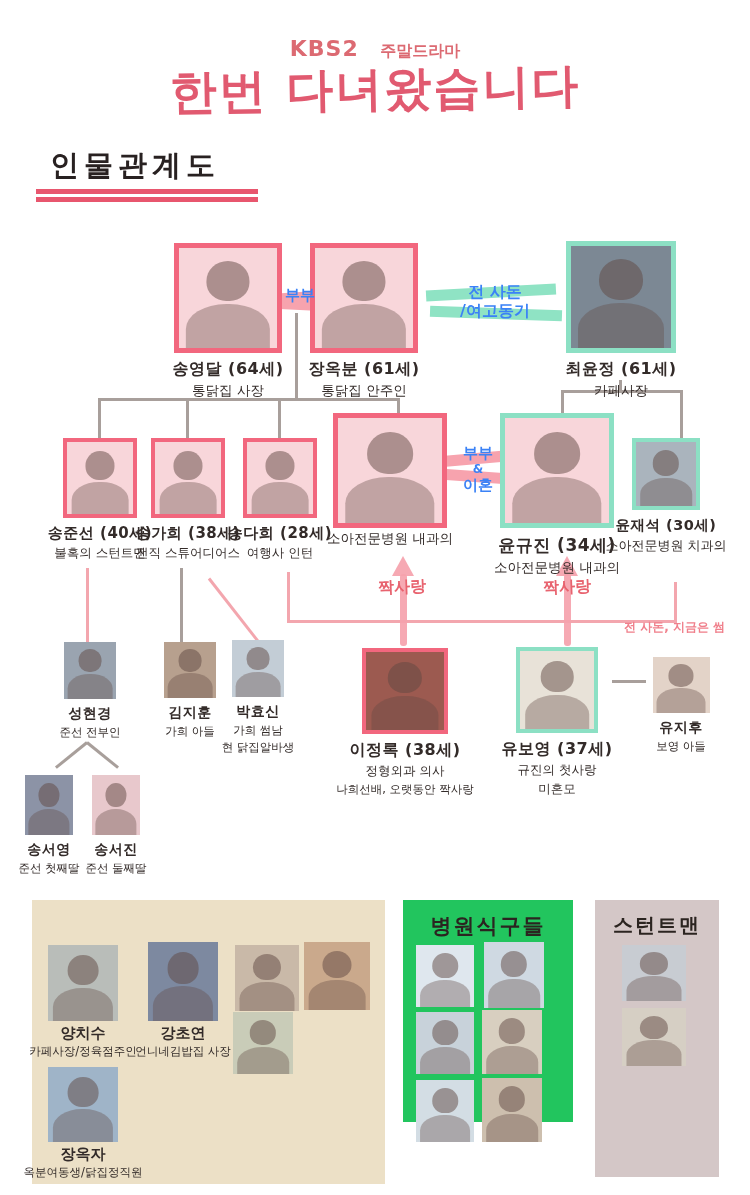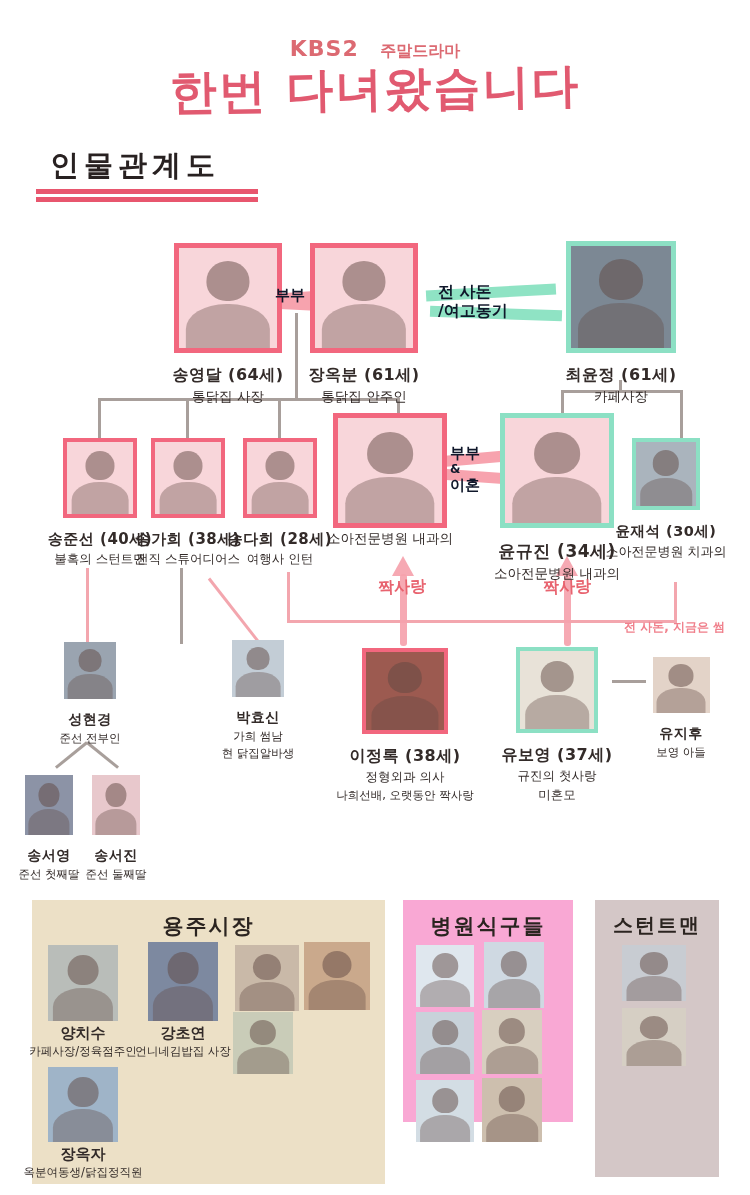--- a/index.html
+++ b/index.html
@@ -17,35 +17,35 @@
   
   .person{position:absolute;text-align:center}
   .photo{position:relative;margin:0 auto;background:var(--bg,#d8d2cc);overflow:hidden}
   .pk5{border:5px solid #f2677e}.mt5{border:5px solid #8ce0c4}
   .pk4{border:4px solid #f2677e}.mt4{border:4px solid #8ce0c4}
   .av{display:block;position:absolute;inset:0}
   .av::before{content:"";position:absolute;left:50%;top:13%;width:44%;height:40%;transform:translateX(-50%);
               border-radius:50% 50% 46% 46%;background:rgba(96,72,66,.5)}
   .av::after{content:"";position:absolute;left:50%;top:56%;width:86%;height:52%;transform:translateX(-50%);
              border-radius:48% 48% 0 0;background:rgba(96,72,66,.36)}
-  .pname{font-weight:bold;font-size:15px;margin-top:12px;letter-spacing:.5px;white-space:nowrap}
+  .pname{font-weight:bold;font-size:15px;margin-top:6px;letter-spacing:.5px;white-space:nowrap}
   .pdesc{font-size:12.5px;margin-top:2px;white-space:nowrap}
   .r1 .pname{font-size:16px}.r1 .pdesc{font-size:13.5px}
   .big .pname{font-size:17px}.big .pdesc{font-size:13.5px}
   .tiny .pname{font-size:14px}.tiny .pdesc{font-size:11.5px}
   .js .pname{font-size:14.5px}.js .pdesc{font-size:13px}
   
   .ln{position:absolute;background:#a89f9b}
   .lnp{background:#f3a6ae}
   .rot{transform-origin:0 50%}
   .astem{position:absolute;background:#f5a2ad;border-radius:3px;opacity:.92}
   .ahead{position:absolute;width:0;height:0;border-left:11px solid transparent;border-right:11px solid transparent;
          border-bottom:20px solid #f5a2ad;opacity:.92}
   
-  .badge{position:absolute;font-weight:bold;color:#0f172a;line-height:1.2}
+  .badge{position:absolute;text-align:center;font-weight:bold;color:#3b82f6;line-height:1.2}
   .badge span{position:relative;z-index:1;display:block}
   .bar{position:absolute;height:11px}
   .bar.pink{background:#f7a3ae}.bar.mint{background:#8fe3c4}
   .loveword{position:absolute;color:#e8636f;font-weight:bold;font-size:16px;text-align:center;transform:rotate(-2deg)}
   .ssom{position:absolute;color:#f0808c;font-size:12px;font-weight:bold;white-space:nowrap}
   
   .gbox{position:absolute}
   .gtitle{font-weight:bold;font-size:21px;text-align:center;padding-top:12px;letter-spacing:2px;color:#2b2420}
   .gphoto{position:absolute;background:var(--bg,#ccc);overflow:hidden}
   .gname{position:absolute;font-weight:bold;font-size:15px;text-align:center;white-space:nowrap}
@@ -179,20 +179,27 @@
     <div class="pdesc">소아전문병원 치과의</div>
   </div>
 
   <div class="person tiny" style="left:25px;top:642px;width:130px">
     <div class="photo" style="width:52px;height:57px;--bg:#9aa4b0">
         <span class="av"></span>
       </div>
     <div class="pname">성현경</div>
     <div class="pdesc">준선 전부인</div>
   </div>
+  <div class="person tiny" style="left:135px;top:642px;width:110px">
+    <div class="photo" style="width:52px;height:56px;--bg:#b7a08e">
+        <span class="av"></span>
+      </div>
+    <div class="pname">김지훈</div>
+    <div class="pdesc">가희 아들</div>
+  </div>
   <div class="person tiny" style="left:189px;top:640px;width:138px">
     <div class="photo" style="width:52px;height:57px;--bg:#c3cdd6">
         <span class="av"></span>
       </div>
     <div class="pname">박효신</div>
     <div class="pdesc">가희 썸남</div>
     <div class="pdesc">현 닭집알바생</div>
   </div>
   <div class="person" style="left:320px;top:648px;width:170px">
     <div class="photo pk4" style="width:86px;height:86px;--bg:#9c5a50">
@@ -227,21 +234,20 @@
   </div>
   <div class="person tiny" style="left:71px;top:775px;width:90px">
     <div class="photo" style="width:48px;height:60px;--bg:#e8c8cc">
         <span class="av"></span>
       </div>
     <div class="pname">송서진</div>
     <div class="pdesc">준선 둘째딸</div>
   </div>
 
   <div class="gbox" style="left:32px;top:900px;width:353px;height:284px;background:#ece0c6">
-    <div class="gtitle">용주시장</div>
     <div class="gphoto" style="left:16px;top:45px;width:70px;height:76px;--bg:#b9bdb9">
         <span class="av"></span>
       </div>
     <div class="gname" style="left:-9px;top:124px;width:120px">양치수</div>
     <div class="gdesc" style="left:-14px;top:144px;width:130px">카페사장/정육점주인</div>
     <div class="gphoto" style="left:116px;top:42px;width:70px;height:79px;--bg:#7d89a0">
         <span class="av"></span>
       </div>
     <div class="gname" style="left:91px;top:124px;width:120px">강초연</div>
     <div class="gdesc" style="left:81px;top:144px;width:140px">언니네김밥집 사장</div>
@@ -254,21 +260,21 @@
     <div class="gphoto" style="left:201px;top:112px;width:60px;height:62px;--bg:#c9ccb8">
         <span class="av"></span>
       </div>
     <div class="gphoto" style="left:16px;top:167px;width:70px;height:75px;--bg:#9fb4c8">
         <span class="av"></span>
       </div>
     <div class="gname" style="left:-9px;top:245px;width:120px">장옥자</div>
     <div class="gdesc" style="left:-14px;top:265px;width:130px">옥분여동생/닭집정직원</div>
   </div>
 
-  <div class="gbox" style="left:403px;top:900px;width:170px;height:222px;background:#f9a8d4">
+  <div class="gbox" style="left:403px;top:900px;width:170px;height:222px;background:#22c55e">
     <div class="gtitle">병원식구들</div>
     <div class="gphoto" style="left:13px;top:45px;width:58px;height:62px;--bg:#dfe7ee">
         <span class="av"></span>
       </div>
     <div class="gphoto" style="left:81px;top:42px;width:60px;height:66px;--bg:#cfd9e2">
         <span class="av"></span>
       </div>
     <div class="gphoto" style="left:13px;top:112px;width:58px;height:62px;--bg:#c8d2da">
         <span class="av"></span>
       </div>

